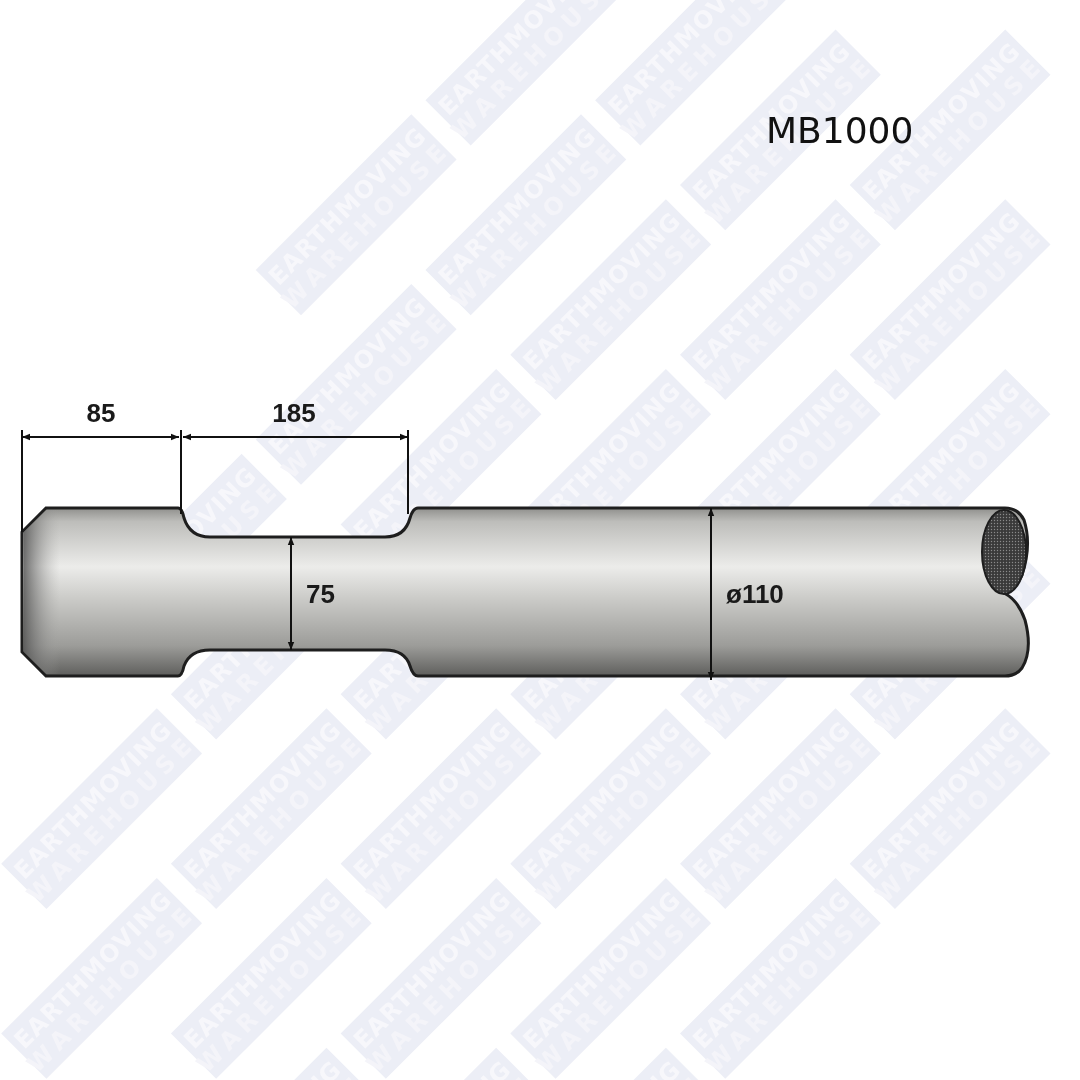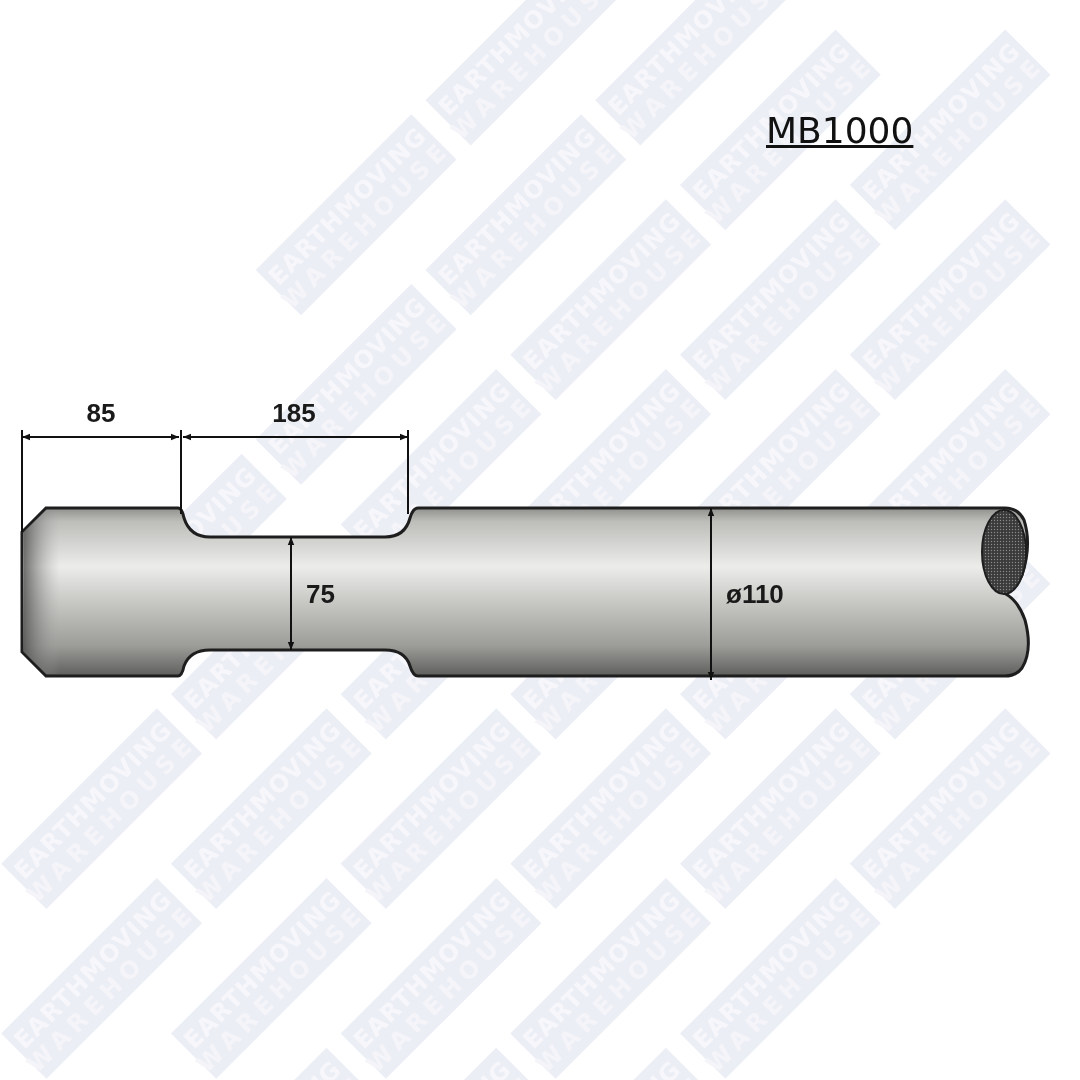--- a/index.html
+++ b/index.html
@@ -1,18 +1,18 @@
 <!DOCTYPE html>
 <html><head>
 <meta charset="utf-8">
 <style>
   html, body { margin: 0; padding: 0; background: #ffffff; }
   body { width: 1080px; height: 1080px; position: relative; overflow: hidden; font-family: "DejaVu Sans", sans-serif; }
   #stage { position: absolute; left: 0; top: 0; width: 1080px; height: 1080px; }
-  .model-label { position: absolute; left: 766px; top: 110px; font-family: "DejaVu Sans", sans-serif; font-size: 36px; color: #111; letter-spacing: 0px; z-index: 5; text-decoration: underline; }
+  .model-label { position: absolute; left: 766px; top: 110px; font-family: "DejaVu Sans", sans-serif; font-size: 36px; color: #111; letter-spacing: 0px; z-index: 5; }
   .dim-text { font-family: "Liberation Sans", sans-serif; font-weight: bold; fill: #1a1a1a; }
 </style>
 </head>
 <body>
 
 <div id="stage">
   <svg width="1080" height="1080" viewBox="0 0 1080 1080" xmlns="http://www.w3.org/2000/svg">
     <defs>
       <linearGradient id="bodyGrad" x1="0" y1="0" x2="0" y2="1">
         <stop offset="0" stop-color="#8f8f8c"></stop>

